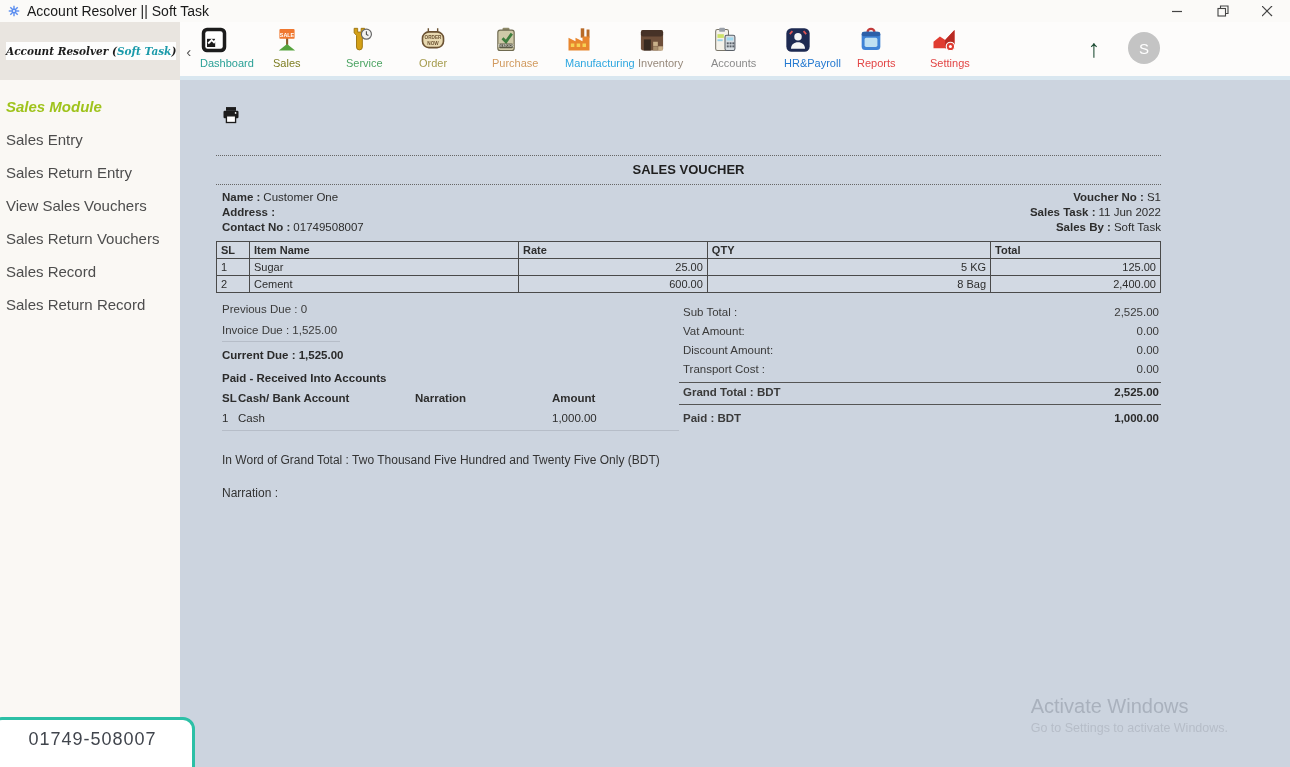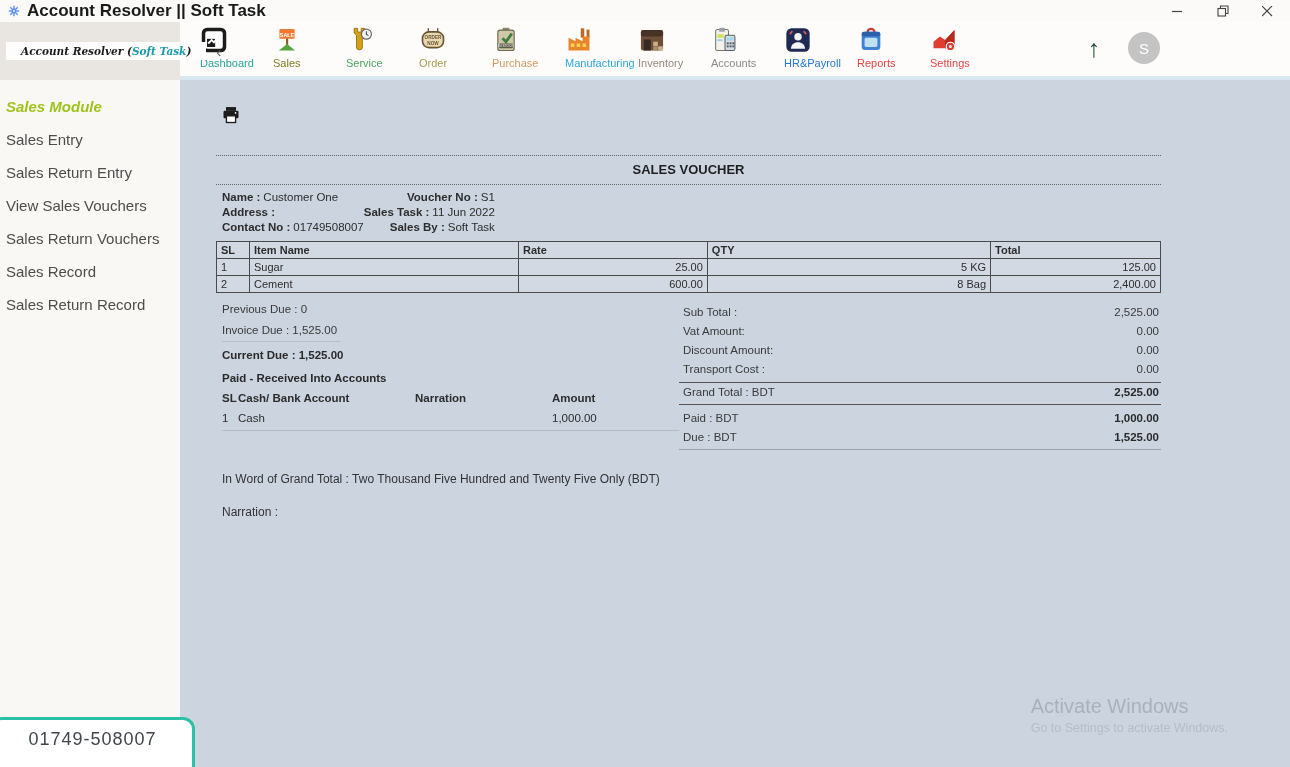--- a/index.html
+++ b/index.html
@@ -1,31 +1,31 @@
 <!DOCTYPE html>
 <html><head>
 <meta charset="utf-8">
 <style>
   * { margin:0; padding:0; box-sizing:border-box; }
   html,body { width:1290px; height:767px; overflow:hidden; font-family:"Liberation Sans", sans-serif; background:#ccd4df; }
 
   
   .titlebar { height:22px; background:#fbfaf8; display:flex; align-items:center; padding-left:7px; }
   .app-icon { width:14px; height:14px; margin-right:6px; }
-  .win-title { font-size:17px; color:#1a1a1a; font-weight:bold; flex:1; }
+  .win-title { font-size:14px; color:#1a1a1a; font-weight:normal; flex:1; }
   .win-controls { display:flex; height:22px; }
   .win-btn { width:45px; display:flex; align-items:center; justify-content:center; color:#444; }
 
   
   .main { display:flex; height:745px; }
 
   
   .sidebar { width:180px; background:#faf8f4; position:relative; flex:none; }
   .side-header { height:58px; background:#e9e5e0; display:flex; align-items:center; padding:0 6px; }
-  .brand-chip { background:#fdfdfd; padding:3px 15px; font-family:"DejaVu Serif", serif; font-style:italic; font-weight:bold; font-size:10.5px; color:#1c1c1c; white-space:nowrap; }
+  .brand-chip { background:#fdfdfd; padding:3px 0; font-family:"DejaVu Serif", serif; font-style:italic; font-weight:bold; font-size:10.5px; color:#1c1c1c; white-space:nowrap; }
   .brand-accent { color:#1b9aaa; }
   .collapse { margin-left:10px; color:#555; font-size:15px; cursor:pointer; }
   .side-menu { padding:18px 6px 0 6px; }
   .module-header { font-style:italic; font-weight:bold; font-size:15px; color:#9fc31c; margin-bottom:16px; }
   .side-item { font-size:15px; color:#4d4d4d; margin-bottom:16px; cursor:pointer; }
   .phone-box { position:absolute; left:-10px; bottom:-14px; width:205px; height:64px; background:#fff; border:3px solid #2cc0a6; border-radius:12px; display:flex; align-items:flex-start; justify-content:center; padding-top:9px; z-index:5; }
   .phone-box span { font-size:18px; color:#41454d; letter-spacing:1px; }
 
   
   .content-col { flex:1; display:flex; flex-direction:column; min-width:0; }
@@ -41,21 +41,21 @@
   .up-arrow { font-size:25px; color:#1e4d33; margin:8px 28px 0 0; cursor:pointer; }
   .avatar { width:32px; height:32px; border-radius:50%; background:#c4c4c4; color:#fff; font-size:15px; display:flex; align-items:center; justify-content:center; margin:6px 130px 0 0; cursor:pointer; }
   .strip { height:4px; background:#d9e7f0; }
 
   
   .content { flex:1; background:#ccd4df; position:relative; padding:25px 0 0 36px; }
   .print-btn { cursor:pointer; display:inline-block; margin-left:4px; }
   .print-btn svg { width:22px; height:20px; }
   .voucher { width:945px; margin-top:26px; font-size:11.5px; color:#2d2d2d; }
   .v-title { border-top:1px dotted #666; border-bottom:1px dotted #666; text-align:center; font-weight:bold; font-size:13px; color:#1f1f1f; padding:6px 0 7px 0; }
-  .v-info { display:flex; padding:5px 0 6px 6px; line-height:15px; }
+  .v-info { display:flex; justify-content:space-between; padding:5px 0 6px 6px; line-height:15px; }
   .v-info .right { text-align:right; }
   .lbl { font-weight:bold; margin-right:3px; }
 
   table.items { width:100%; border-collapse:collapse; border:1.5px solid #222; font-size:11px; }
   table.items th, table.items td { border:1px solid #4a4a4a; padding:1px 4px; background:#d2d9e3; line-height:14px; }
   table.items th { font-weight:bold; text-align:left; }
   .num { text-align:right; }
   col.c-sl{width:3.5%} col.c-item{width:28.5%} col.c-rate{width:20%} col.c-qty{width:30%} col.c-total{width:18%}
 
   .totals { display:flex; margin-top:10px; }
@@ -66,21 +66,21 @@
   .bold { font-weight:bold; color:#2a2a2a; }
   .pay-head, .pay-row { display:flex; margin-top:8px; }
   .pay-head { font-weight:bold; }
   .p-sl { width:16px; } .p-acct { width:177px; } .p-narr { width:137px; } .p-amt { flex:1; }
   .pay-row { border-bottom:1px solid #b6bdc8; padding-bottom:6px; }
 
   .t-row { display:flex; justify-content:space-between; padding:2px 2px 2px 4px; line-height:15px; color:#3a3a3a; }
   .t-row.rule-top { border-top:1.5px solid #555; margin-top:3px; }
   .t-row.rule-bottom { border-bottom:1.5px solid #555; padding-bottom:4px; }
   .t-row.light-bottom { border-bottom:1px solid #9aa2ae; padding-bottom:4px; }
-  .t-row .tl { font-weight:normal; }
+  .t-row .tl { font-weight:bold; }
   .t-row.plain .tl { font-weight:normal; }
 
   .in-word { margin:22px 0 0 6px; font-size:12px; color:#333; }
   .narr { margin:19px 0 12px 6px; font-size:12px; color:#333; }
 
   .watermark { position:absolute; right:62px; bottom:32px; }
   .watermark .w1 { font-size:20px; color:#a9b1bd; }
   .watermark .w2 { font-size:12.5px; color:#b6bdc8; margin-top:3px; }
 </style>
 </head>
@@ -369,24 +369,20 @@
                 <span>0.00</span>
               </div>
             <div class="t-row rule-top rule-bottom bold">
                 <span class="tl">Grand Total : BDT</span>
                 <span class="bold">2,525.00</span>
               </div>
             <div class="t-row bold" style="margin-top:4px;">
                 <span class="tl">Paid : BDT</span>
                 <span class="bold">1,000.00</span>
               </div>
-            <div class="t-row bold light-bottom">
-                <span class="tl">Due : BDT</span>
-                <span class="bold">1,525.00</span>
-              </div>
           </div>
         </div>
 
         <div class="in-word">In Word of Grand Total : Two Thousand Five Hundred and Twenty Five Only (BDT)</div>
         <div class="narr">Narration :</div>
       </div>
 
       <div class="watermark">
         <div class="w1">Activate Windows</div>
         <div class="w2">Go to Settings to activate Windows.</div>

